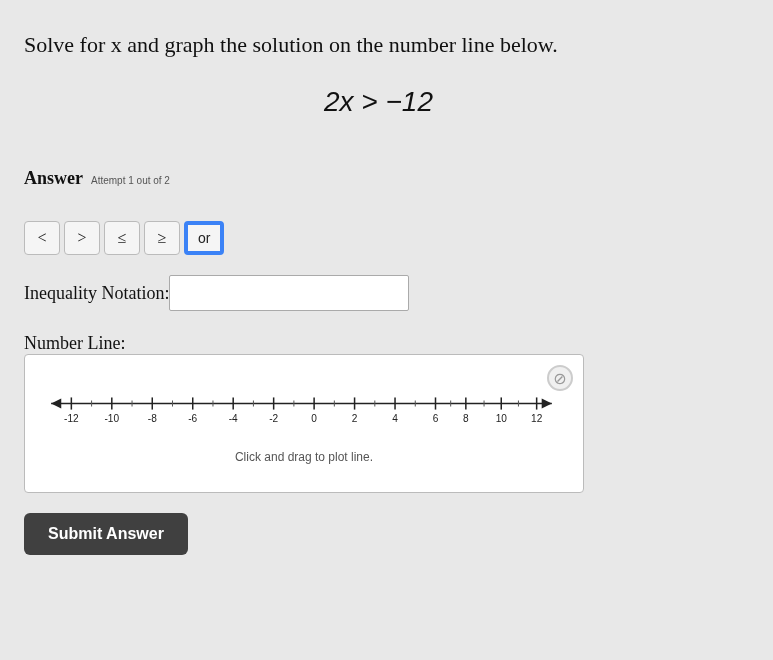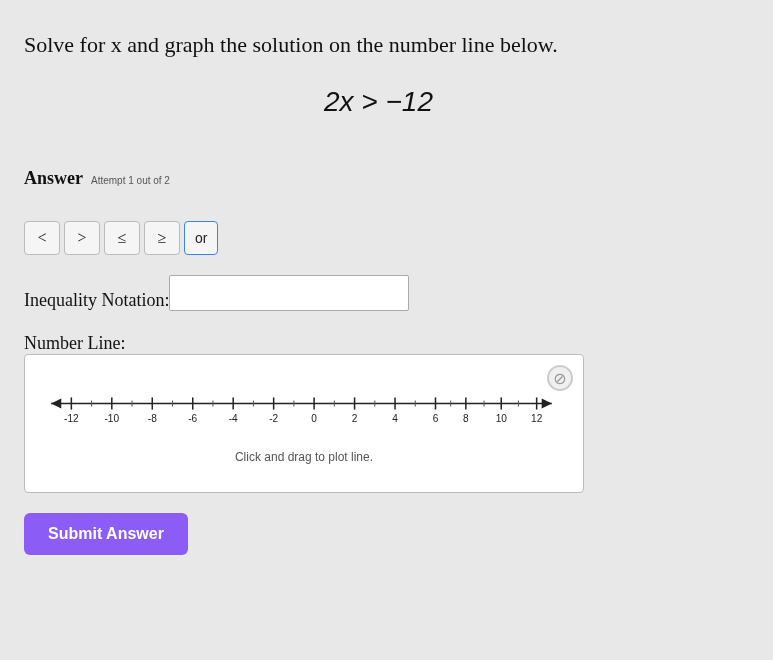--- a/index.html
+++ b/index.html
@@ -78,33 +78,33 @@
       cursor: pointer;
       display: flex;
       align-items: center;
       justify-content: center;
       font-family: Georgia, serif;
       color: #222;
     }
 
     .or-btn {
       background: #f5f5f5;
-      border: 1px solid #3b82f6;
+      border: 4px solid #3b82f6;
       border-radius: 4px;
       padding: 0 10px;
       height: 34px;
       font-size: 14px;
       cursor: pointer;
       font-family: Arial, sans-serif;
       color: #222;
     }
 
     .inequality-row {
       display: flex;
-      align-items: flex-end;
+      align-items: center;
       margin-bottom: 22px;
     }
 
     .inequality-label {
       font-size: 18px;
       color: #111;
       font-family: Georgia, serif;
       white-space: nowrap;
     }
 
@@ -162,21 +162,21 @@
       display: flex;
       align-items: center;
       justify-content: center;
       cursor: pointer;
       background: #f0f0f0;
       color: #999;
       font-size: 16px;
     }
 
     .submit-btn {
-      background: #8b5cf6;
+      background: #404040;
       color: #fff;
       border: none;
       border-radius: 6px;
       padding: 12px 24px;
       font-size: 16px;
       font-family: Arial, sans-serif;
       font-weight: bold;
       cursor: pointer;
     }
   </style>

